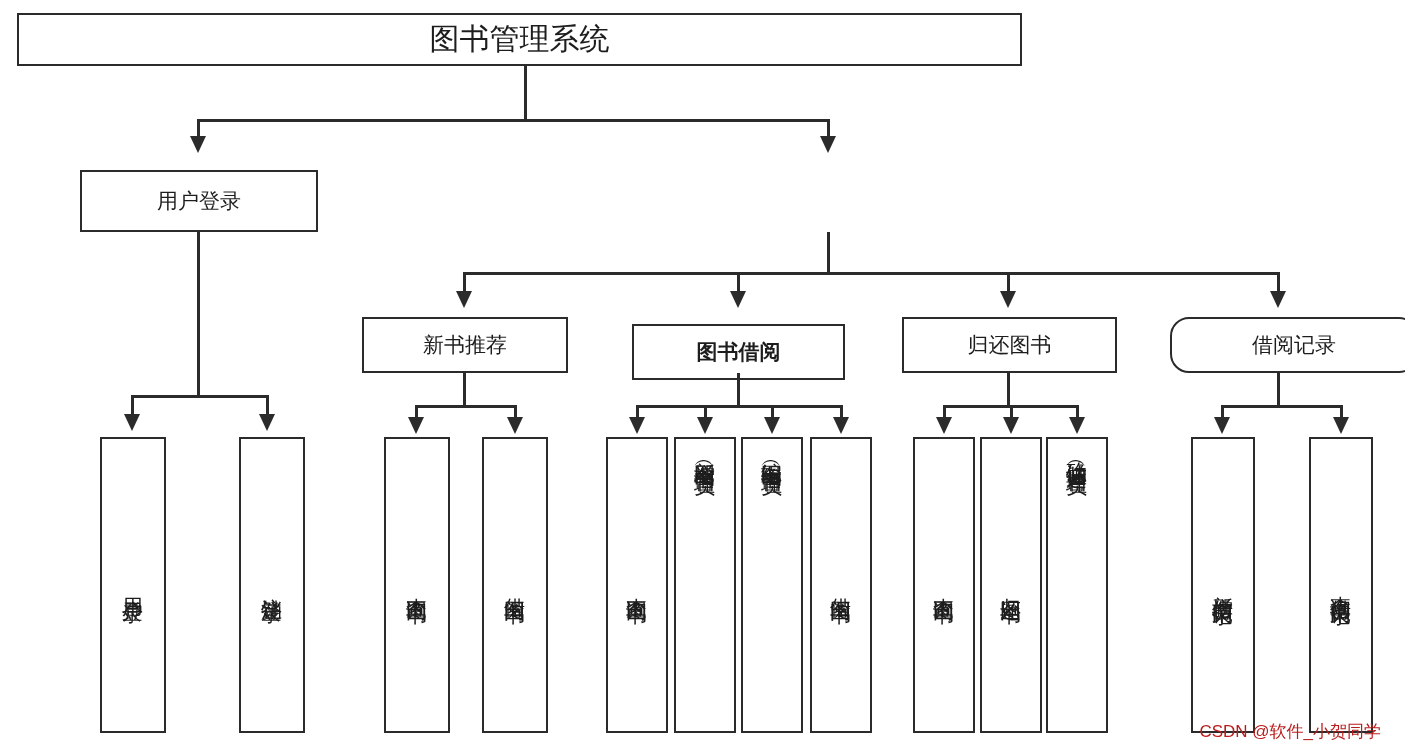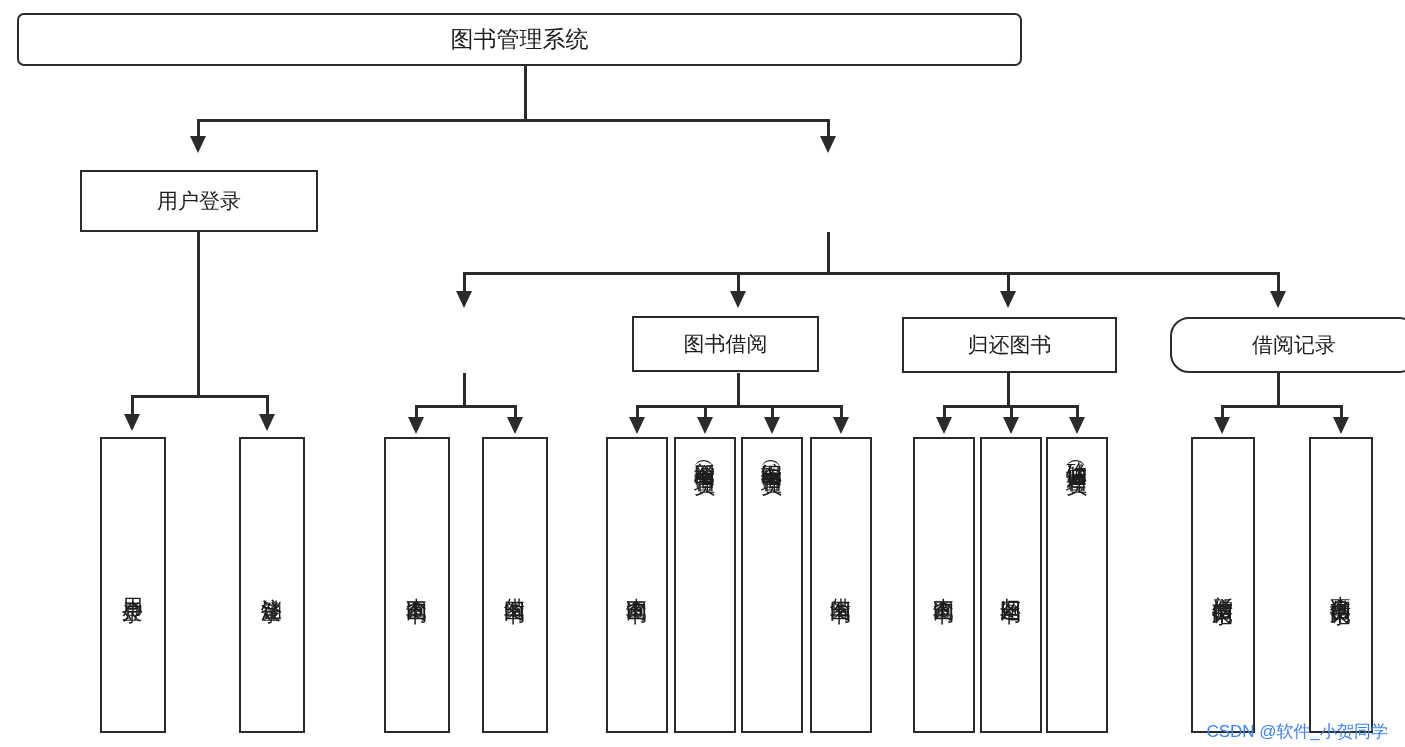--- a/index.html
+++ b/index.html
@@ -23,22 +23,21 @@
     position: absolute;
     box-sizing: border-box;
     border: 2.5px solid #2b2b2b;
     background: #ffffff;
     display: flex;
     align-items: center;
     justify-content: center;
     color: #1d1d1d;
   }
   .node.root {
-    font-size: 23px;
-    border-radius: 7px;
+    font-size: 30px;
   }
   .node.lvl2 {
     font-size: 21px;
   }
   .node.lvl3 {
     font-size: 21px;
   }
   .node.leaf {
     font-size: 21px;
     align-items: flex-start;
@@ -67,24 +66,24 @@
     position: absolute;
     width: 0;
     height: 0;
     border-left: 8px solid transparent;
     border-right: 8px solid transparent;
     border-top: 17px solid #2b2b2b;
   }
   
   #watermark {
     position: absolute;
-    right: 17px;
+    right: 24px;
     bottom: 4px;
     font-size: 17px;
-    color: #3b82f6;
+    color: #b91c1c;
     white-space: nowrap;
     pointer-events: none;
   }
 </style>
 </head>
 <body>
 
 <div id="canvas">
 
   <div class="node root" style="left:17px; top:13px; width:1005px; height:53px;">
@@ -121,21 +120,24 @@
 
   <div class="line vline" style="left:737px; top:272px; width:2.5px; height:22px;"></div>
   <div class="arrow" style="left:730px; top:291px;"></div>
 
   <div class="line vline" style="left:1007px; top:272px; width:2.5px; height:22px;"></div>
   <div class="arrow" style="left:1000px; top:291px;"></div>
 
   <div class="line vline" style="left:1277px; top:272px; width:2.5px; height:22px;"></div>
   <div class="arrow" style="left:1270px; top:291px;"></div>
 
-  <div class="node lvl3" style="left:632px; top:316px; width:187px; height:56px;">
+  <div class="node lvl3" style="left:362px; top:317px; width:206px; height:56px;">
+    <span>新书推荐</span>
+  </div>
+  <div class="node lvl3" style="left:632px; top:324px; width:213px; height:56px;font-weight:bold;">
     <span>图书借阅</span>
   </div>
   <div class="node lvl3" style="left:902px; top:317px; width:215px; height:56px;">
     <span>归还图书</span>
   </div>
   <div class="node lvl3" style="left:1170px; top:317px; width:248px; height:56px;border-radius:19px;">
     <span>借阅记录</span>
   </div>
 
   <div class="line vline" style="left:463px; top:373px; width:2.5px; height:34px;"></div>

